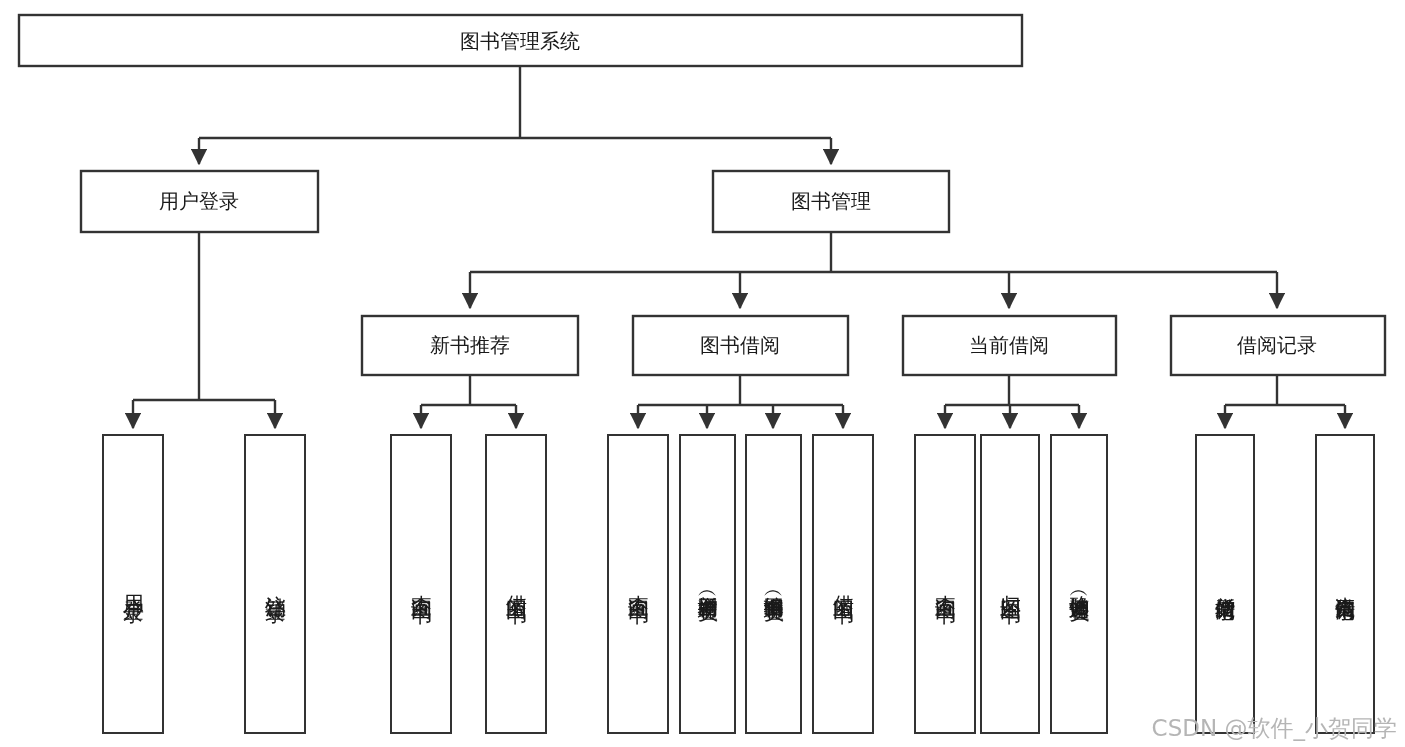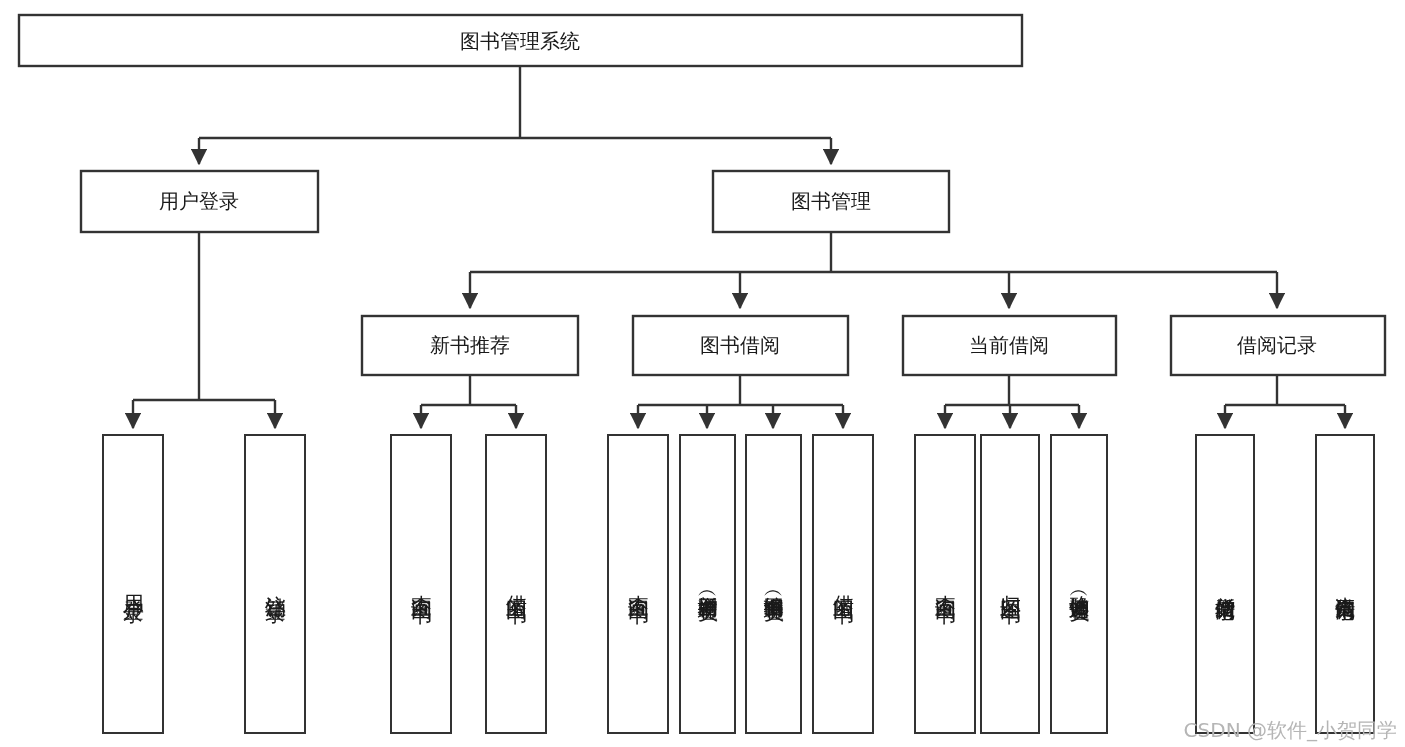--- a/index.html
+++ b/index.html
@@ -72,21 +72,21 @@
   }
   .leaf-text.tight {
     font-size: 20px;
     letter-spacing: 1px;
   }
   .watermark {
     position: absolute;
     right: 8px;
     bottom: 3px;
     font-family: "DejaVu Sans", "Liberation Sans", sans-serif;
-    font-size: 20px;
+    font-size: 23px;
     color: #b5b5b5;
     white-space: nowrap;
     pointer-events: none;
   }
 </style>
 </head>
 <body>
 
 <div id="diagram-root">
 

